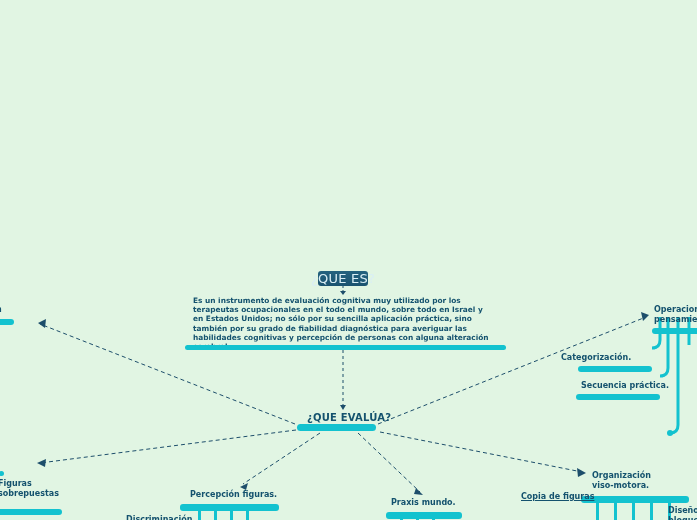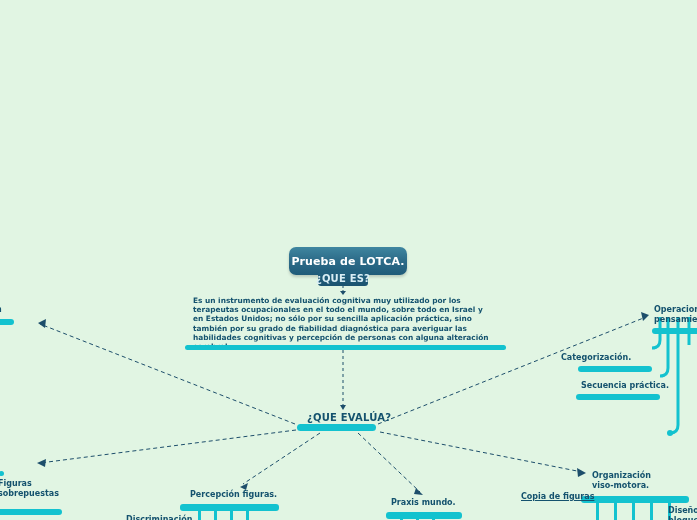--- a/index.html
+++ b/index.html
@@ -56,22 +56,22 @@
     width: 50px;
     height: 15px;
     border-radius: 3px;
     background: linear-gradient(to bottom, #23627f 0%, #1b5370 100%);
     display: flex;
     align-items: center;
     justify-content: center;
   }
   .sub-label {
     color: #d9eef5;
-    font-size: 10px;
-    font-weight: bold;
+    font-size: 13px;
+    font-weight: normal;
     letter-spacing: 0.2px;
     white-space: nowrap;
   }
   
   .ntext {
     position: absolute;
     color: #14526e;
     font-size: 8px;
     font-weight: bold;
     line-height: 10px;
@@ -168,23 +168,20 @@
     <path d="M296 430 L40 463" stroke="#1d4e6b" stroke-width="1" stroke-dasharray="4,3" fill="none"></path>
     <path d="M46 459 L37 463 L45 467 Z" fill="#1d4e6b"></path>
 
     <path d="M660 317 L660 340 Q660 348 652 348 L655 348" stroke="#13c2cf" stroke-width="3" fill="none"></path>
     <path d="M668 317 L668 368 Q668 376 660 376 L663 376" stroke="#13c2cf" stroke-width="3" fill="none"></path>
     <path d="M678 317 L678 425 Q678 433 670 433 L673 433" stroke="#13c2cf" stroke-width="3" fill="none"></path>
     <path d="M689 317 L689 345" stroke="#13c2cf" stroke-width="3" fill="none"></path>
     <circle cx="670" cy="433" r="3" fill="#13c2cf"></circle>
   </svg>
 
-  <div class="root-box">
-    <span class="root-label">Prueba de LOTCA.</span>
-  </div>
   <div class="sub-box">
     <span class="sub-label">¿QUE ES?</span>
   </div>
 
   <div class="para">Es un instrumento de evaluación cognitiva muy utilizado por los terapeutas ocupacionales en el todo el mundo, sobre todo en Israel y en Estados Unidos; no sólo por su sencilla aplicación práctica, sino también por su grado de fiabilidad diagnóstica para averiguar las habilidades cognitivas y percepción de personas con alguna alteración cerebral.</div>
   <div class="para-bar"></div>
 
   <div class="evalua-label">¿QUE EVALÚA?</div>
   <div class="evalua-bar"></div>
 

